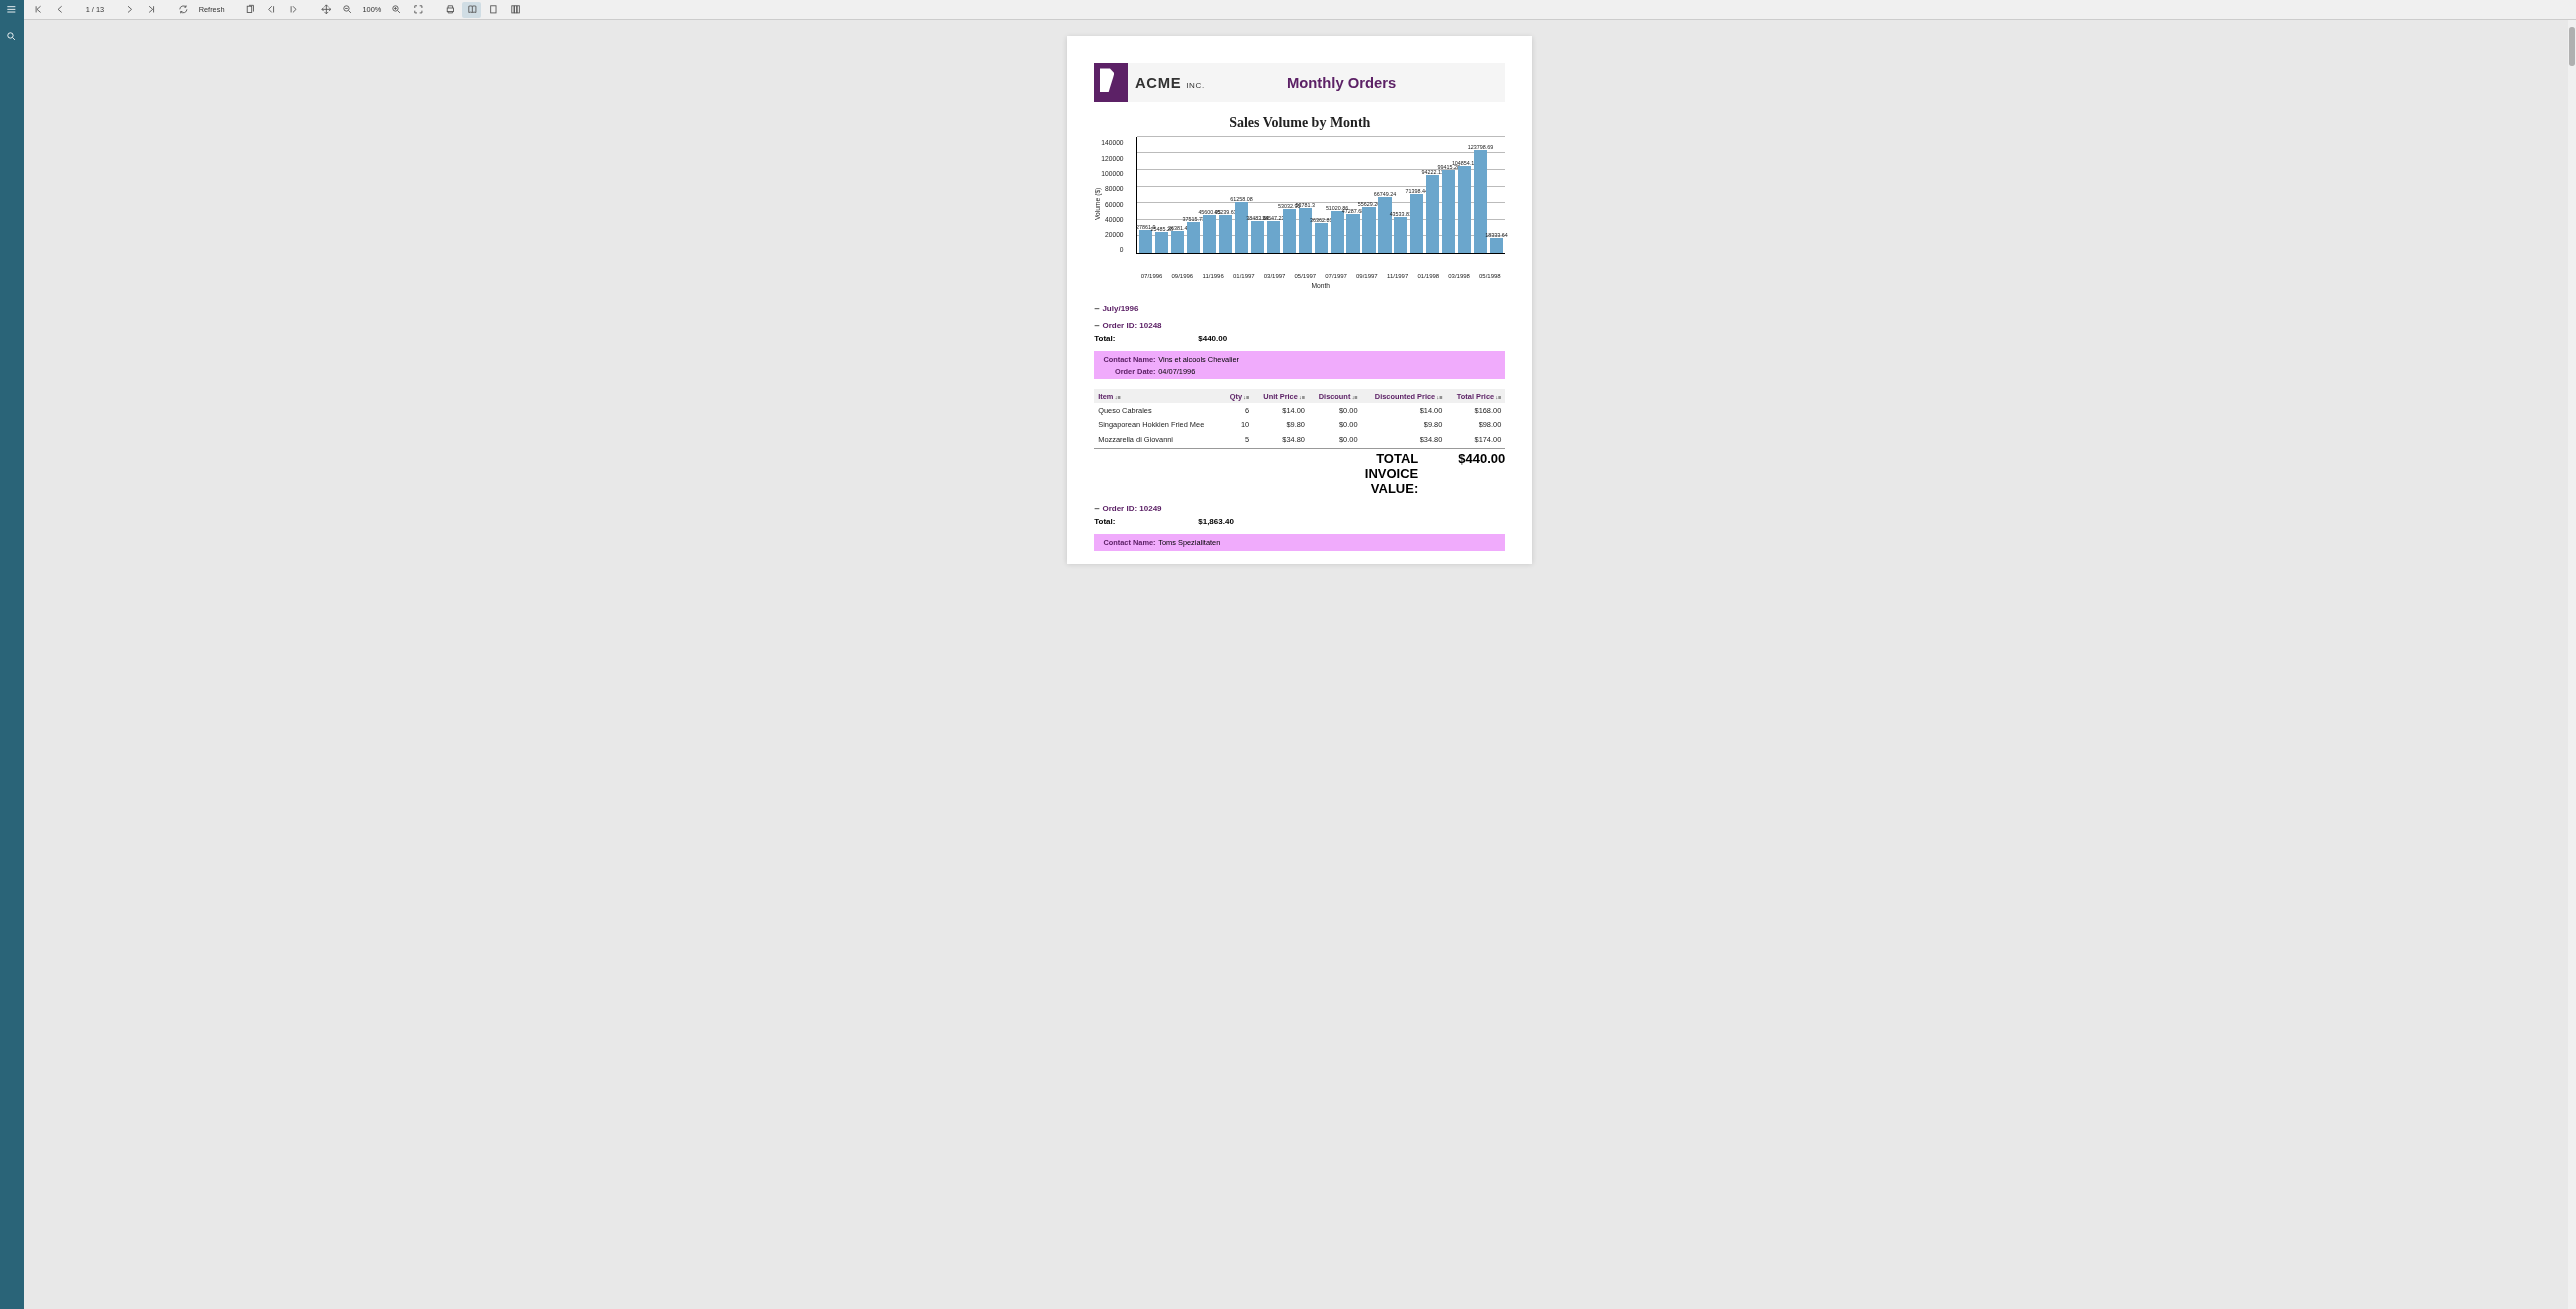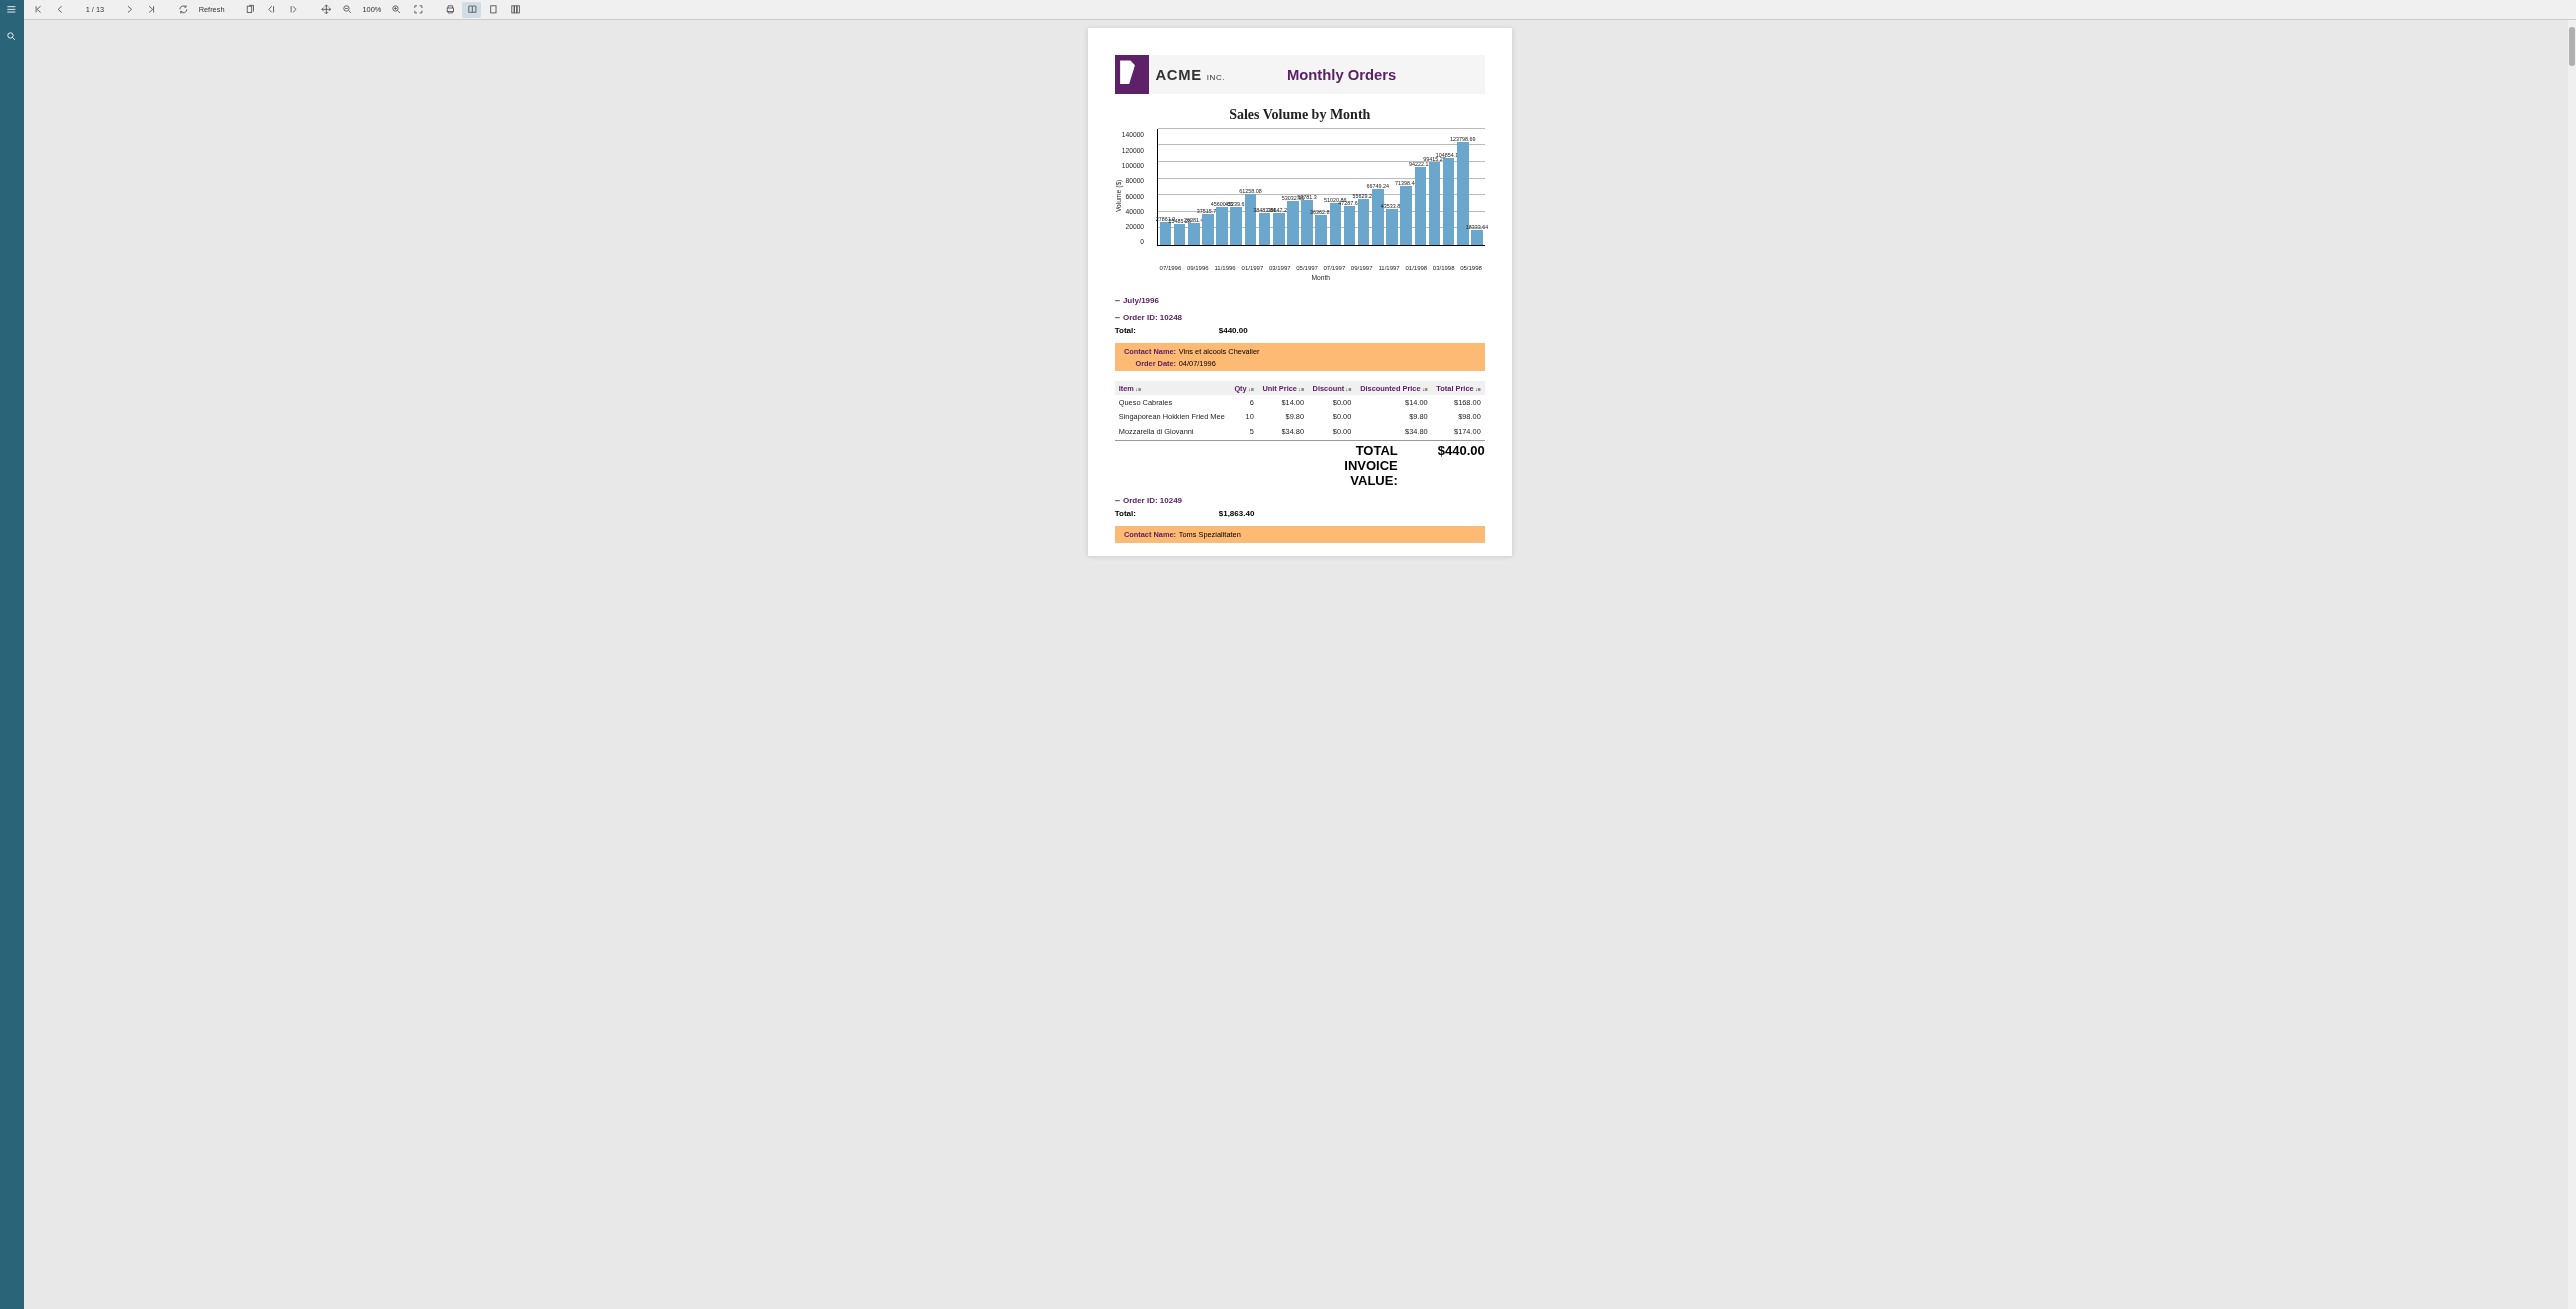--- a/index.html
+++ b/index.html
@@ -7,21 +7,21 @@
 .app { display: flex; height: 100vh; }
 .sidebar { width: 23.5px; background: #2a6478; display: flex; flex-direction: column; align-items: center; padding-top: 2.7px; gap: 13.4px; }
 .sidebar .ico { width: 13.4px; height: 13.4px; color: #fff; cursor: pointer; display: flex; align-items: center; justify-content: center; }
 .main { flex: 1; display: flex; flex-direction: column; }
 .toolbar { height: 20px; background: #f0f0f0; border-bottom: 0.7px solid #ccc; display: flex; align-items: center; padding: 0 5.4px; gap: 2.7px; }
 .tb-btn { width: 19px; height: 16px; display: flex; align-items: center; justify-content: center; cursor: pointer; color: #555; border-radius: 2px; }
 .tb-btn.selected { background: #d0dde4; }
 .tb-text { font-size: 7.4px; color: #333; padding: 0 2.7px; }
 .tb-sep { width: 8px; }
 .viewer { flex: 1; overflow-y: scroll; background: #e8e8e8; position: relative; }
-.page { width: 424px; background: #fff; margin: 8px auto; box-shadow: 0 1.3px 5.4px rgba(0,0,0,.15); padding: 27px 27px 13.4px; }
+.page { width: 465px; background: #fff; margin: 16px auto; box-shadow: 0 1.3px 5.4px rgba(0,0,0,.15); padding: 27px 27px 13.4px; }
 .report-header { display: flex; align-items: center; background: #f5f5f5; margin-bottom: 13.4px; }
 .logo-block { display: flex; align-items: center; gap: 6.7px; }
 .logo-mark { width: 34px; height: 39px; background: #5c2166; position: relative; }
 .logo-mark::before { content: ''; position: absolute; top: 5.4px; left: 5.4px; width: 14.8px; height: 24px; background: #fff; clip-path: polygon(0 0, 70% 0, 100% 20%, 60% 100%, 0 100%); }
 .logo-txt { font-size: 14.8px; font-weight: bold; letter-spacing: 0.7px; color: #333; }
 .logo-txt .inc { font-size: 8px; font-weight: normal; }
 .title { flex: 1; text-align: center; font-size: 14.8px; font-weight: bold; color: #5c2166; padding-right: 27px; }
 .chart { margin: 6.7px 0 13.4px; }
 .chart-title { text-align: center; font-weight: bold; font-size: 14px; color: #222; margin-bottom: 5.4px; font-family: Liberation Serif, serif; }
 .chart-area { display: flex; height: 134px; }
@@ -34,21 +34,21 @@
 .bar-wrap { flex: 1; display: flex; flex-direction: column; align-items: center; justify-content: flex-end; height: 100%; position: relative; }
 .bar { width: 90%; background: #6ba6cc; }
 .bar-label { position: absolute; font-size: 5.4px; color: #222; white-space: nowrap; }
 .x-ticks { display: flex; justify-content: space-around; font-size: 6px; color: #222; margin-left: 42px; margin-top: 2.7px; }
 .x-ticks span { flex: 1; text-align: center; }
 .x-label { text-align: center; font-size: 6.7px; color: #222; margin-top: 2.7px; margin-left: 42px; }
 .group-hdr { font-size: 8px; font-weight: bold; color: #5c2166; margin-top: 6.7px; display: flex; align-items: center; gap: 2.7px; }
 .group-hdr .tog { font-size: 9.4px; cursor: pointer; color: #555; }
 .total-row { display: flex; font-size: 8px; font-weight: bold; margin-top: 2.7px; }
 .total-row .lbl { width: 104px; }
-.contact-block { background: #fdba74; padding: 2.7px 8px 2.7px 0; margin-top: 8px; font-size: 7.4px; }
+.contact-block { background: #f0abfc; padding: 2.7px 8px 2.7px 0; margin-top: 8px; font-size: 7.4px; }
 .contact-row { display: flex; padding: 1.3px 0; }
 .contact-row .cl { width: 64px; text-align: right; font-weight: bold; color: #5c2166; padding-right: 2.7px; }
 .items-table { width: 100%; margin-top: 9.4px; font-size: 7.4px; border-collapse: collapse; }
 .items-table thead tr { background: #f0f0f0; }
 .items-table th { text-align: right; font-weight: bold; color: #5c2166; padding: 2.7px 4px; }
 .items-table th:first-child { text-align: left; }
 .items-table th .sort { font-size: 5.4px; color: #333; margin-left: 1.3px; }
 .items-table td { padding: 2.7px 4px; text-align: right; color: #222; }
 .items-table td:first-child { text-align: left; }
 .invoice-total { display: flex; justify-content: flex-end; font-size: 13px; font-weight: bold; margin-top: 1.3px; border-top: 0.7px solid #999; padding-top: 2.7px; }

